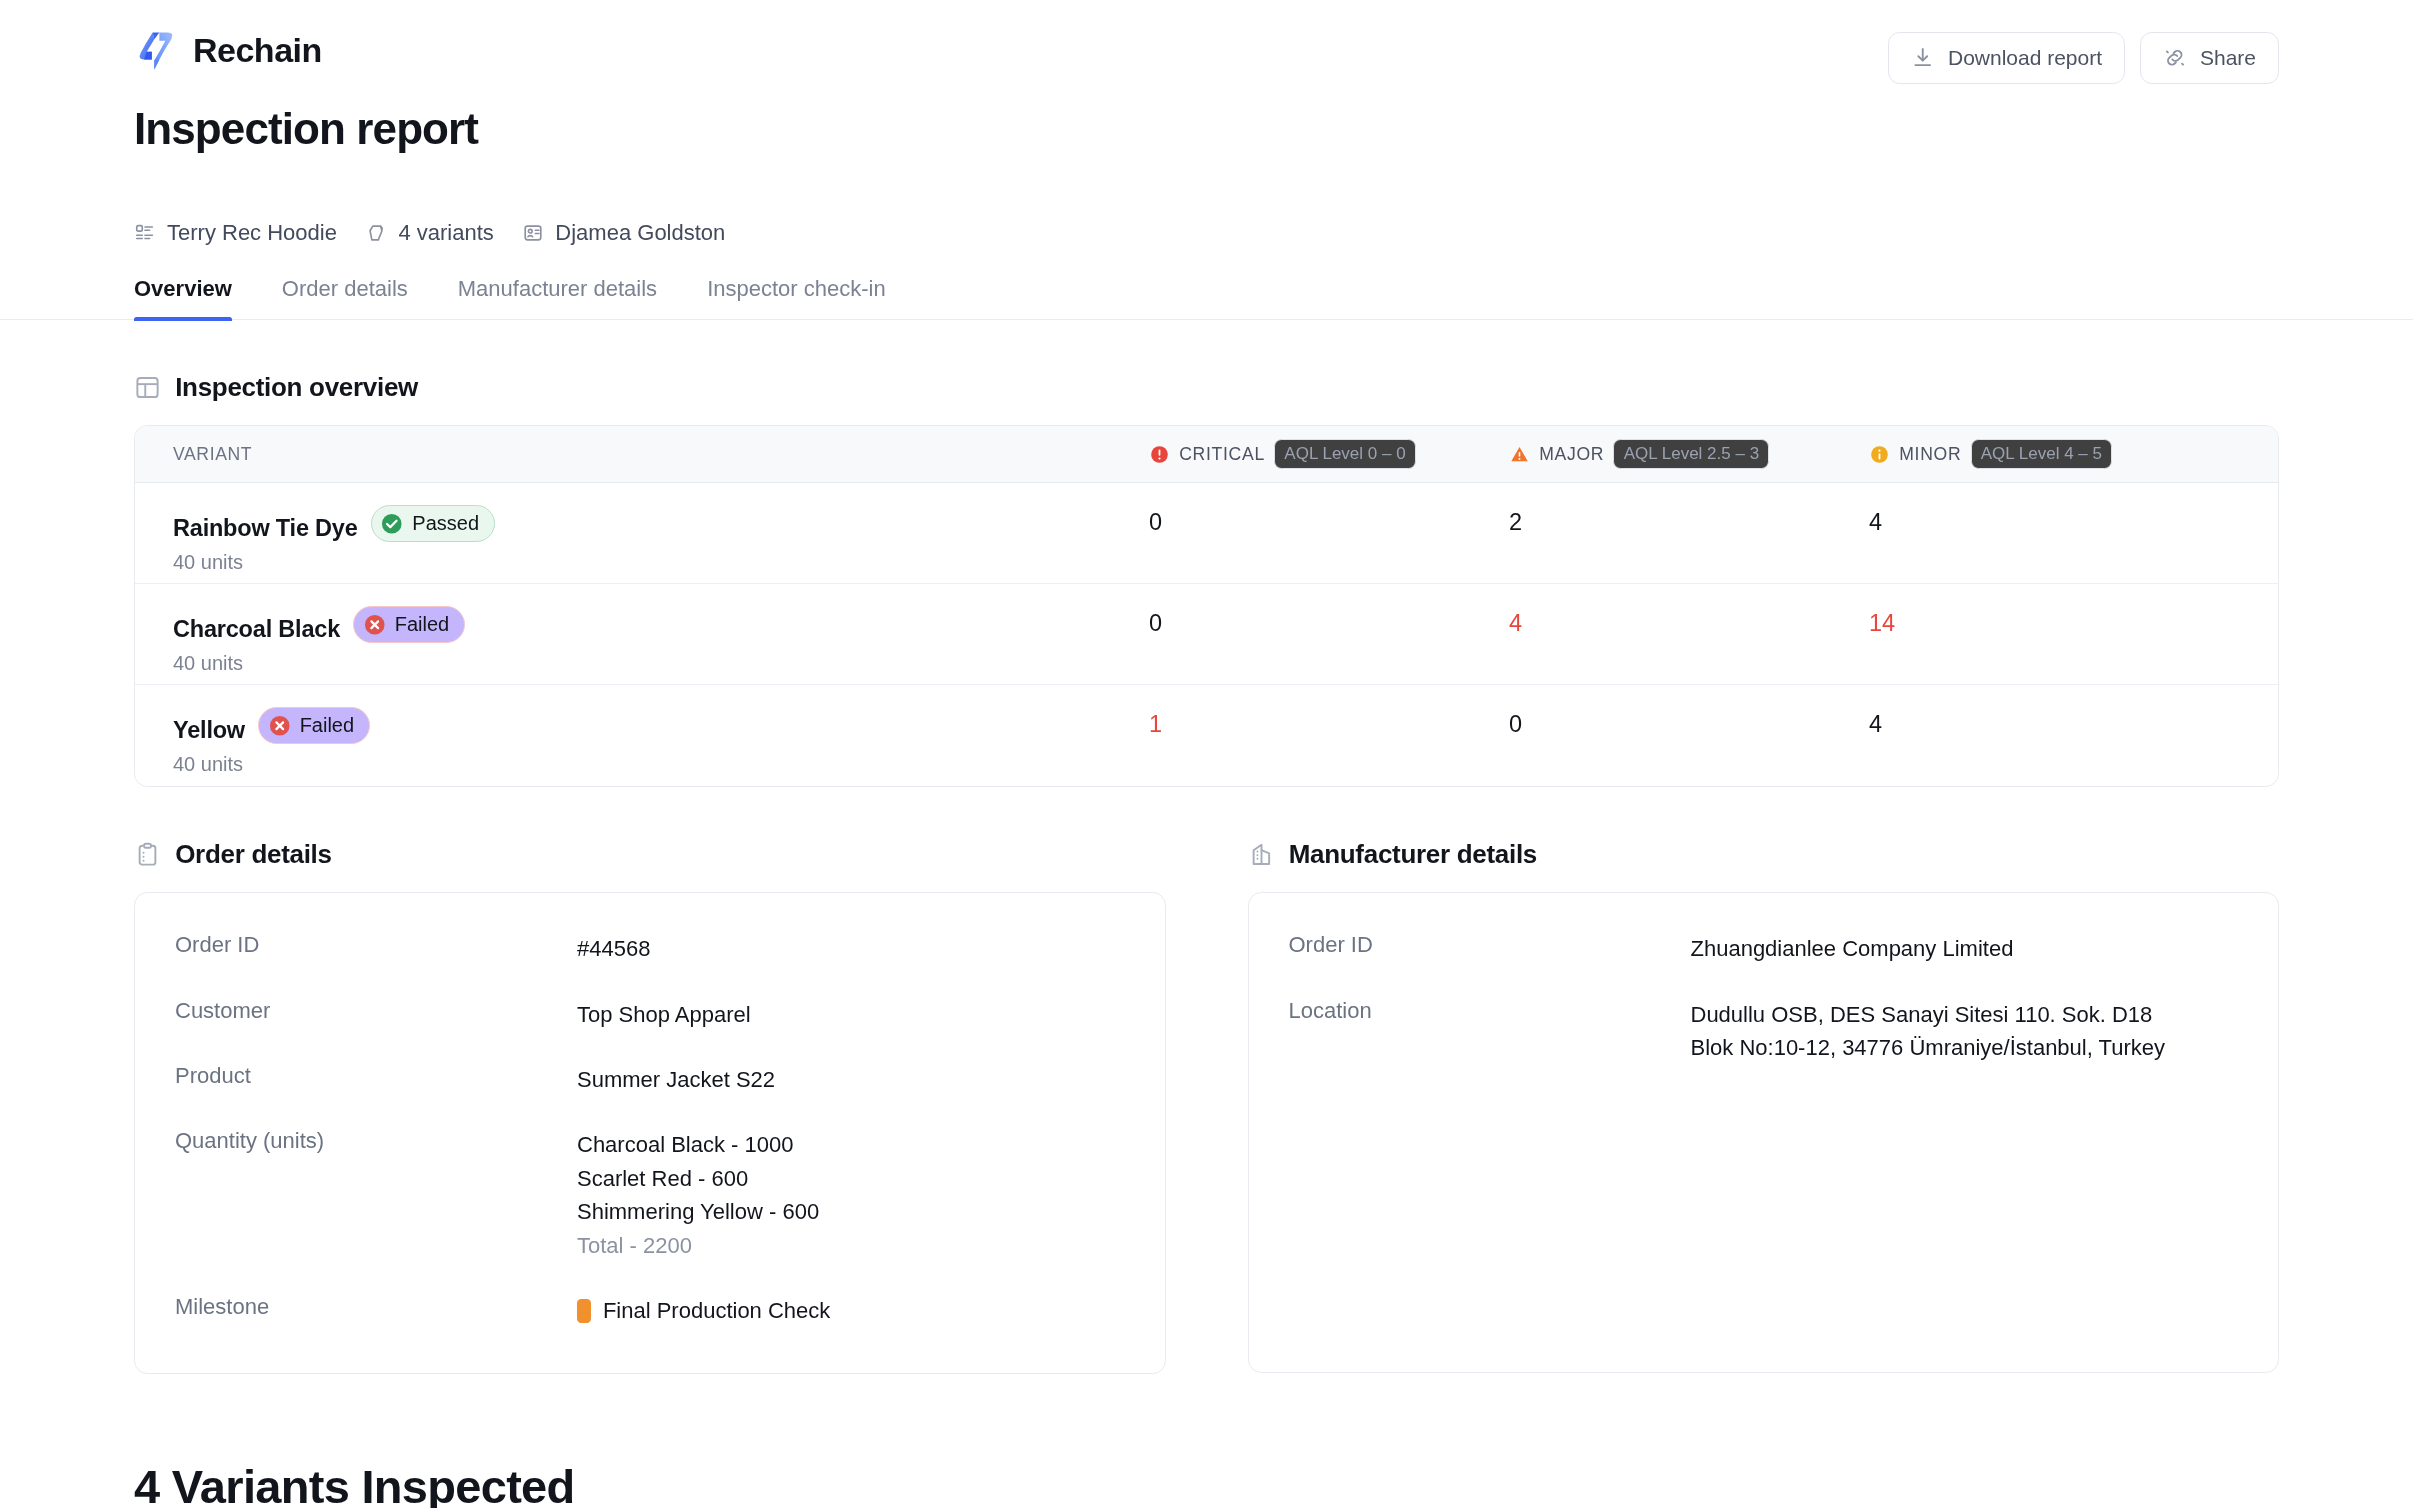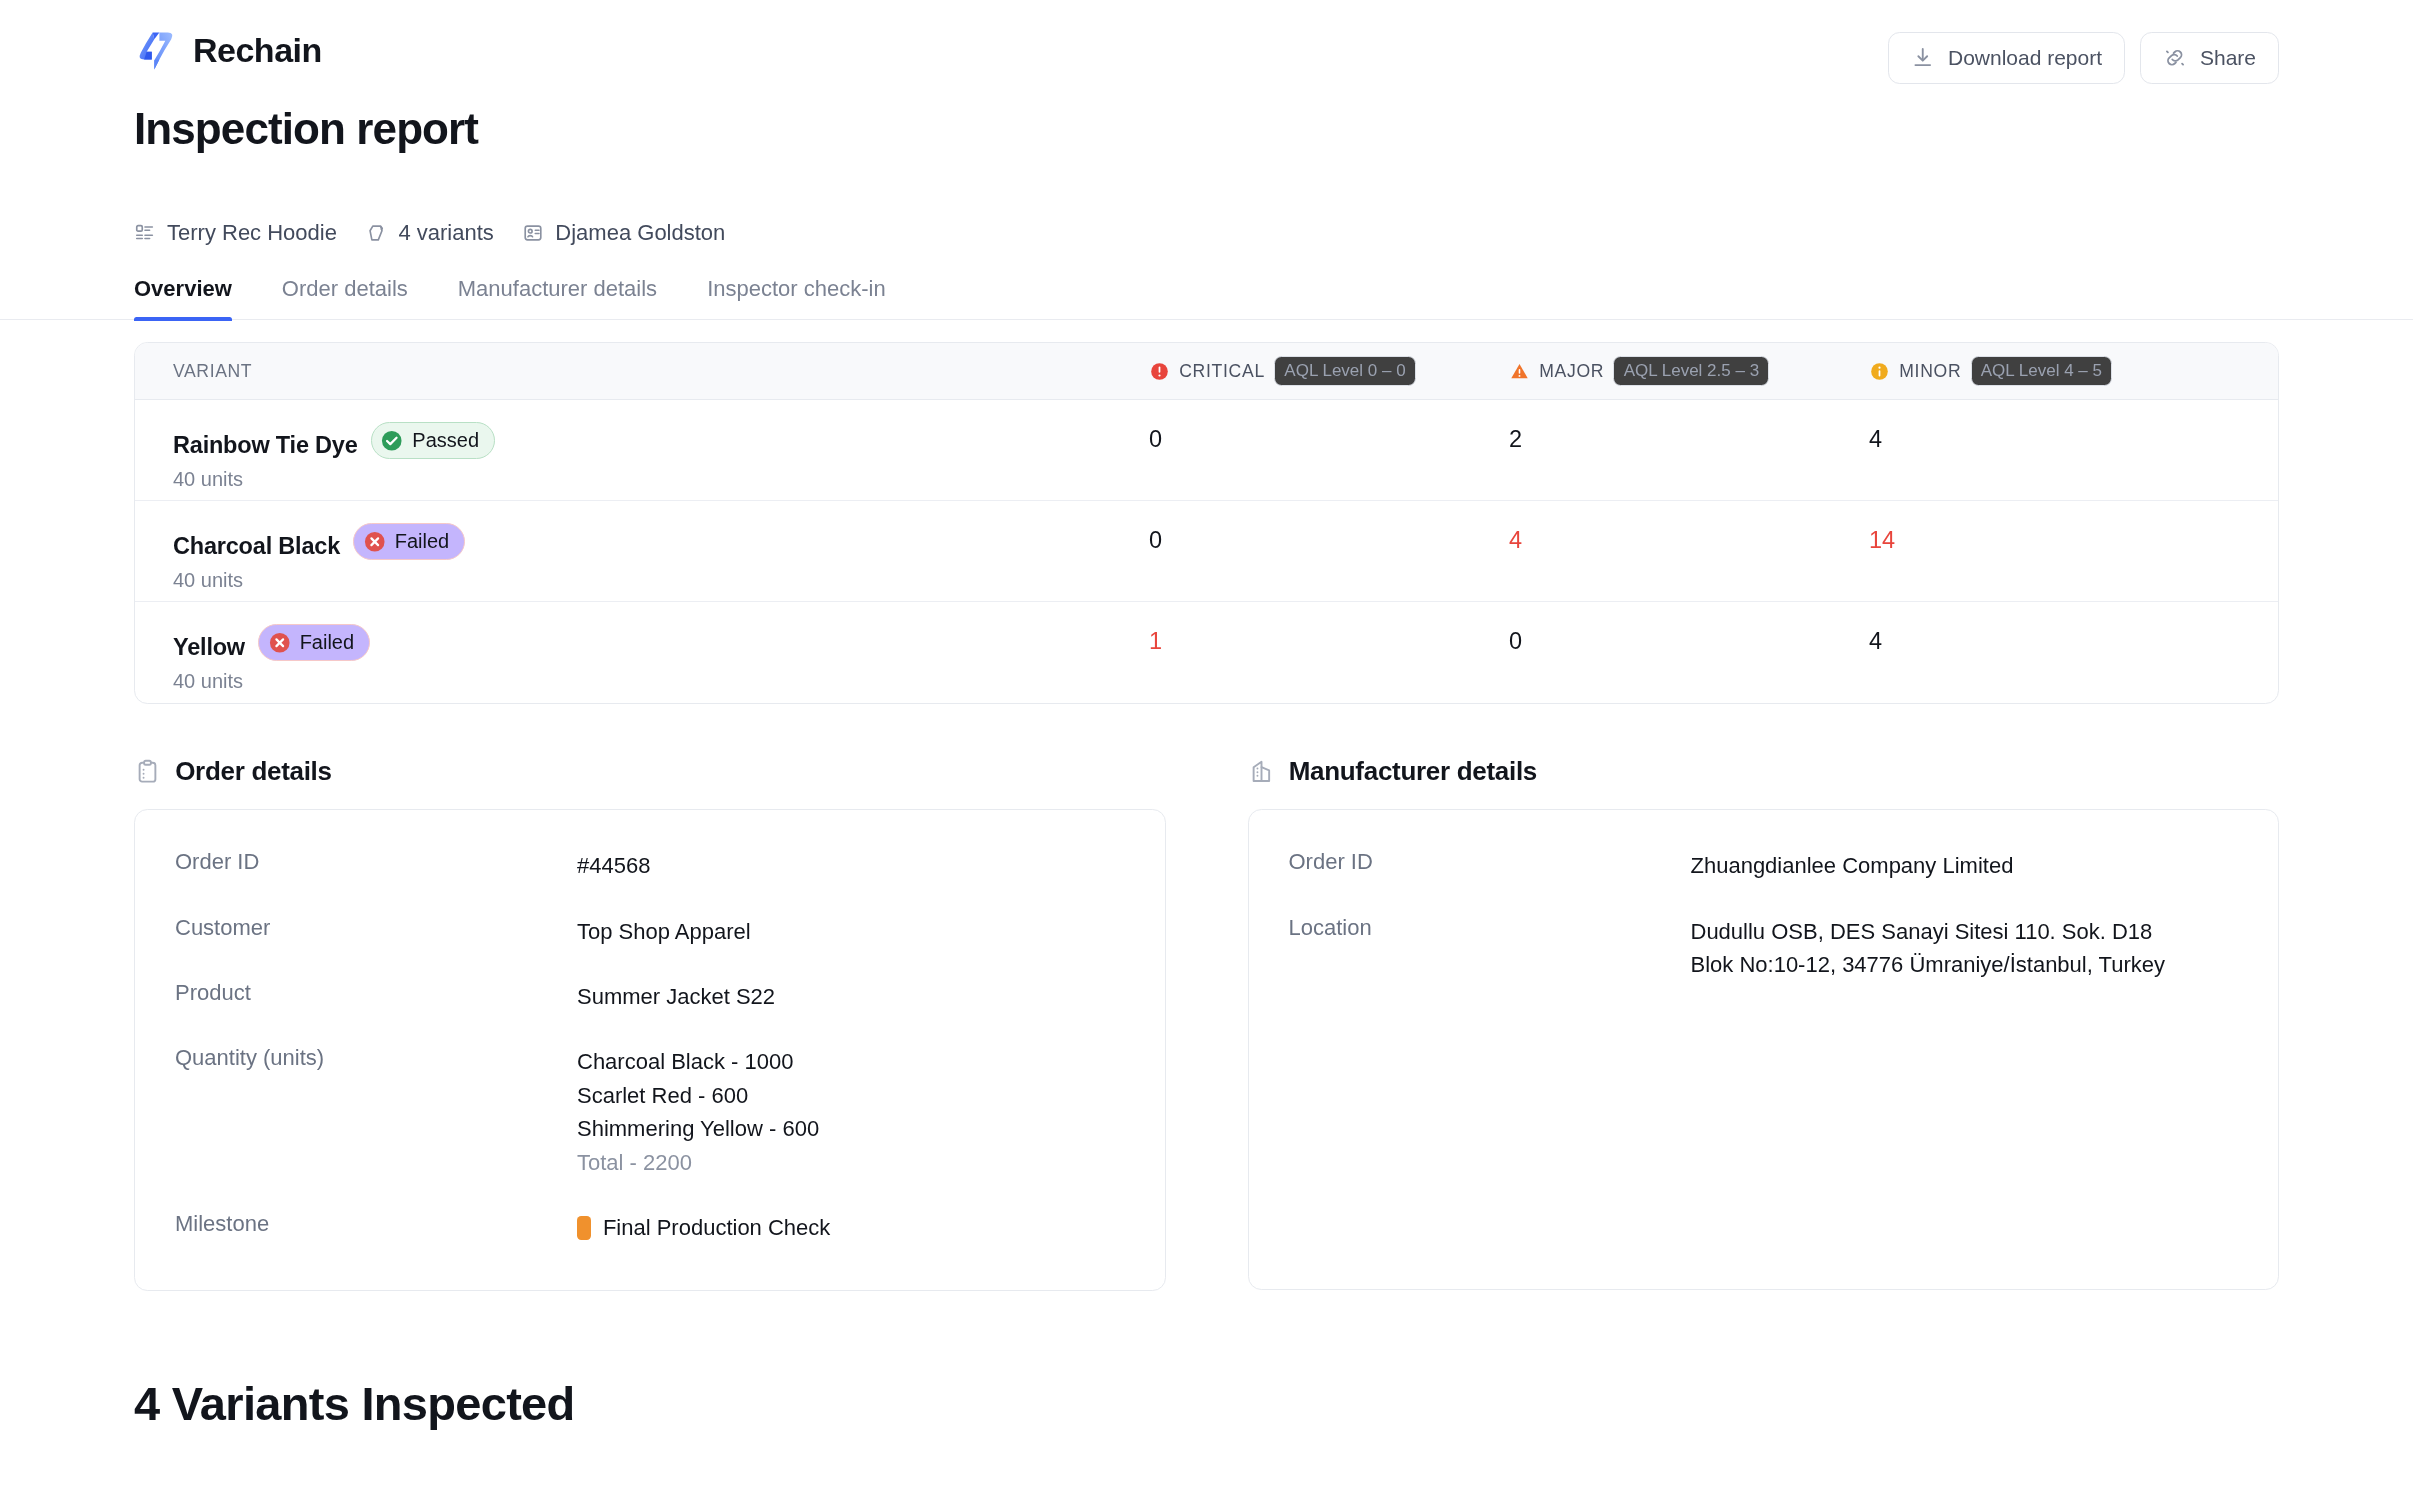--- a/index.html
+++ b/index.html
@@ -365,20 +365,30 @@
 
   <div class="tabs-wrap">
     <button class="tab active">Overview</button>
     <button class="tab">Order details</button>
     <button class="tab">Manufacturer details</button>
     <button class="tab">Inspector check-in</button>
   </div>
 
   <div class="content">
 
+    <div class="section-head">
+      <span class="sec-icon">
+        <svg width="27" height="27" viewBox="0 0 24 24" fill="none" stroke="#a6acb9" stroke-width="1.7">
+          <rect x="3" y="3.5" width="18" height="17" rx="2.6"></rect>
+          <path d="M3 9h18"></path>
+            <path d="M10 9v11.5"></path>
+        </svg>
+      </span>
+      <h2>Inspection overview</h2>
+    </div>
 
     <div class="ov-table">
 
       <div class="ov-head">
         <div class="col-variant">VARIANT</div>
 
         <div class="col-sev">
           <div class="sev-head">
             <span class="sev-dot">
               <svg width="21" height="21" viewBox="0 0 24 24">

